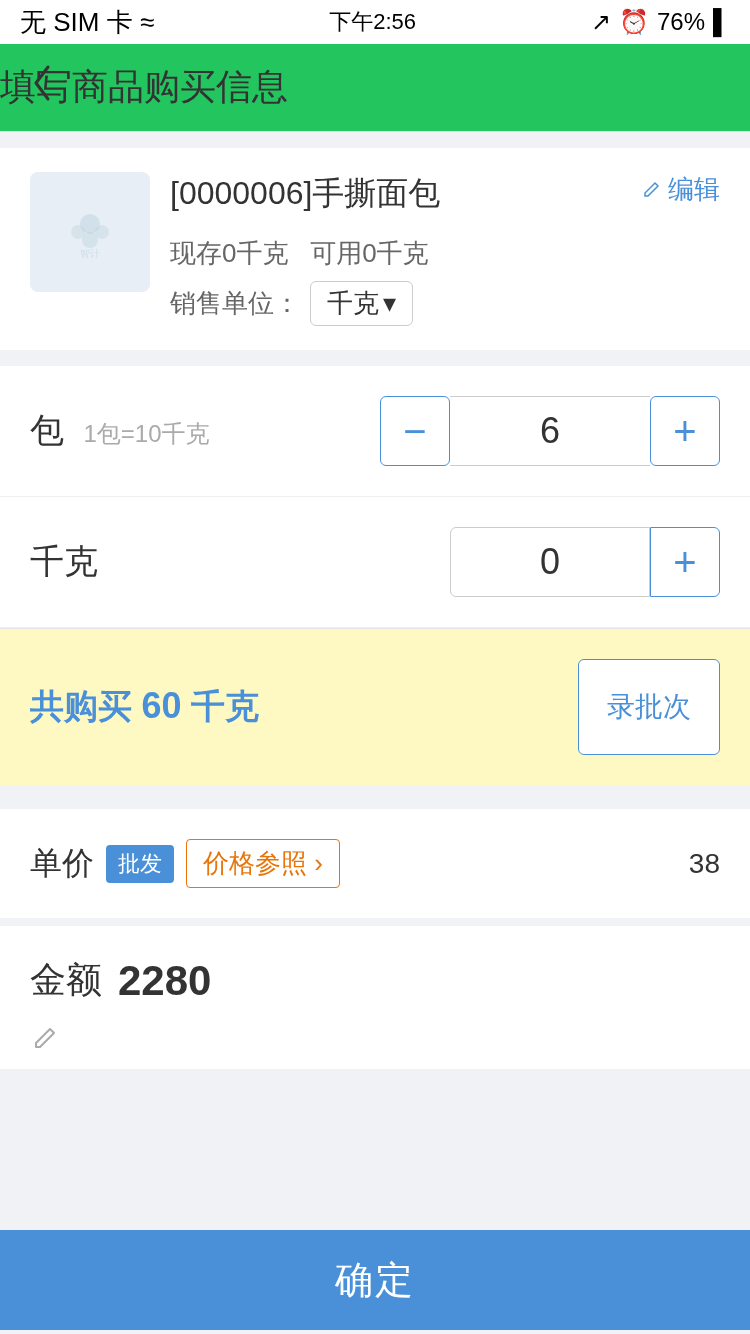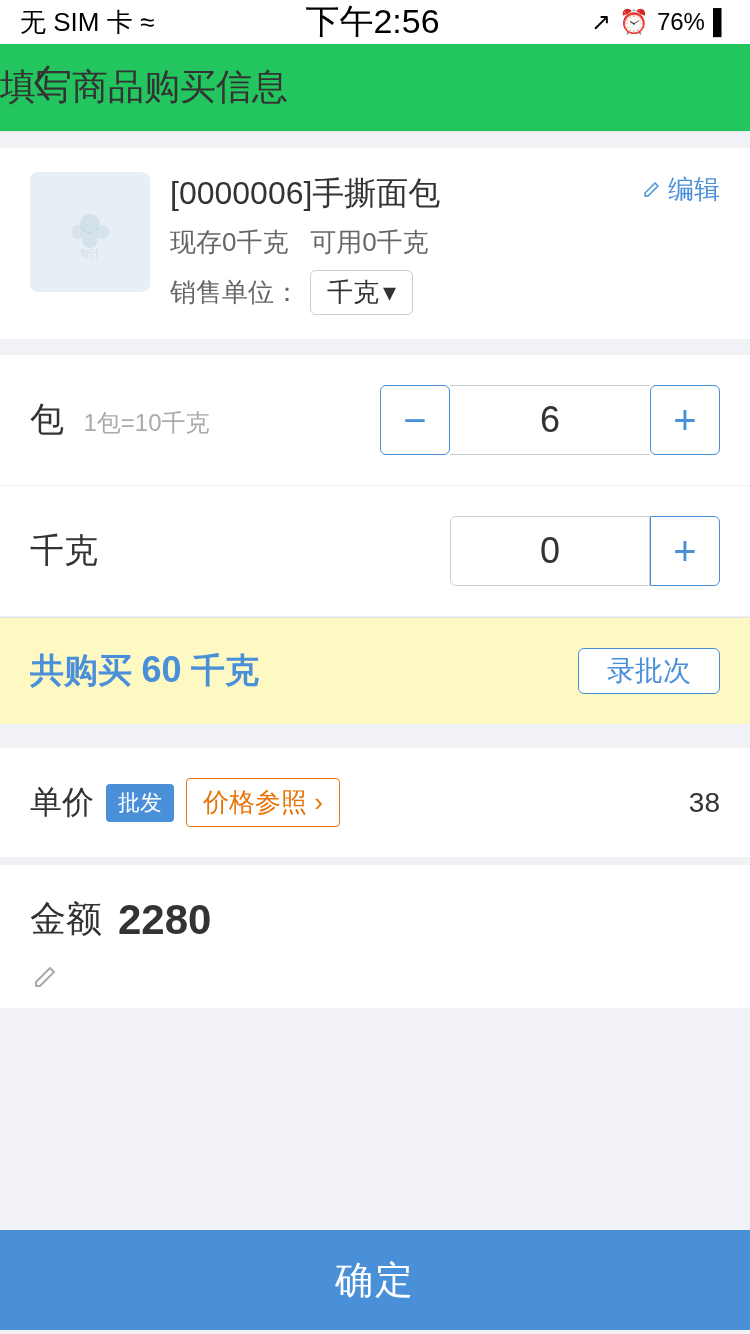--- a/index.html
+++ b/index.html
@@ -24,21 +24,21 @@
       font-size: 28px;
     }
     .status-left {
       display: flex;
       align-items: center;
       gap: 8px;
       font-size: 26px;
       color: #000;
     }
     .status-center {
-      font-size: 34px;
+      font-size: 22px;
       font-weight: 500;
       color: #000;
     }
     .status-right {
       display: flex;
       align-items: center;
       gap: 8px;
       font-size: 24px;
       color: #000;
     }
@@ -91,21 +91,21 @@
       height: 60px;
       opacity: 0.4;
     }
     .product-info {
       flex: 1;
     }
     .product-name {
       font-size: 32px;
       color: #333;
       font-weight: 500;
-      margin-bottom: 9px;
+      margin-bottom: 20px;
     }
     .product-stock {
       font-size: 26px;
       color: #666;
       margin-bottom: 10px;
     }
     .product-unit-row {
       display: flex;
       align-items: center;
       gap: 10px;
@@ -201,21 +201,21 @@
       color: #333;
     }
     .total-text span {
       color: #4a90d9;
       font-weight: 600;
     }
     .batch-btn {
       border: 1px solid #4a90d9;
       color: #4a90d9;
       font-size: 28px;
-      padding: 3px 28px;
+      padding: 28px 28px;
       border-radius: 6px;
       background: #fff;
       cursor: pointer;
     }
 
     
     .price-section {
       background: #fff;
       margin-top: 16px;
       padding: 30px 30px;

